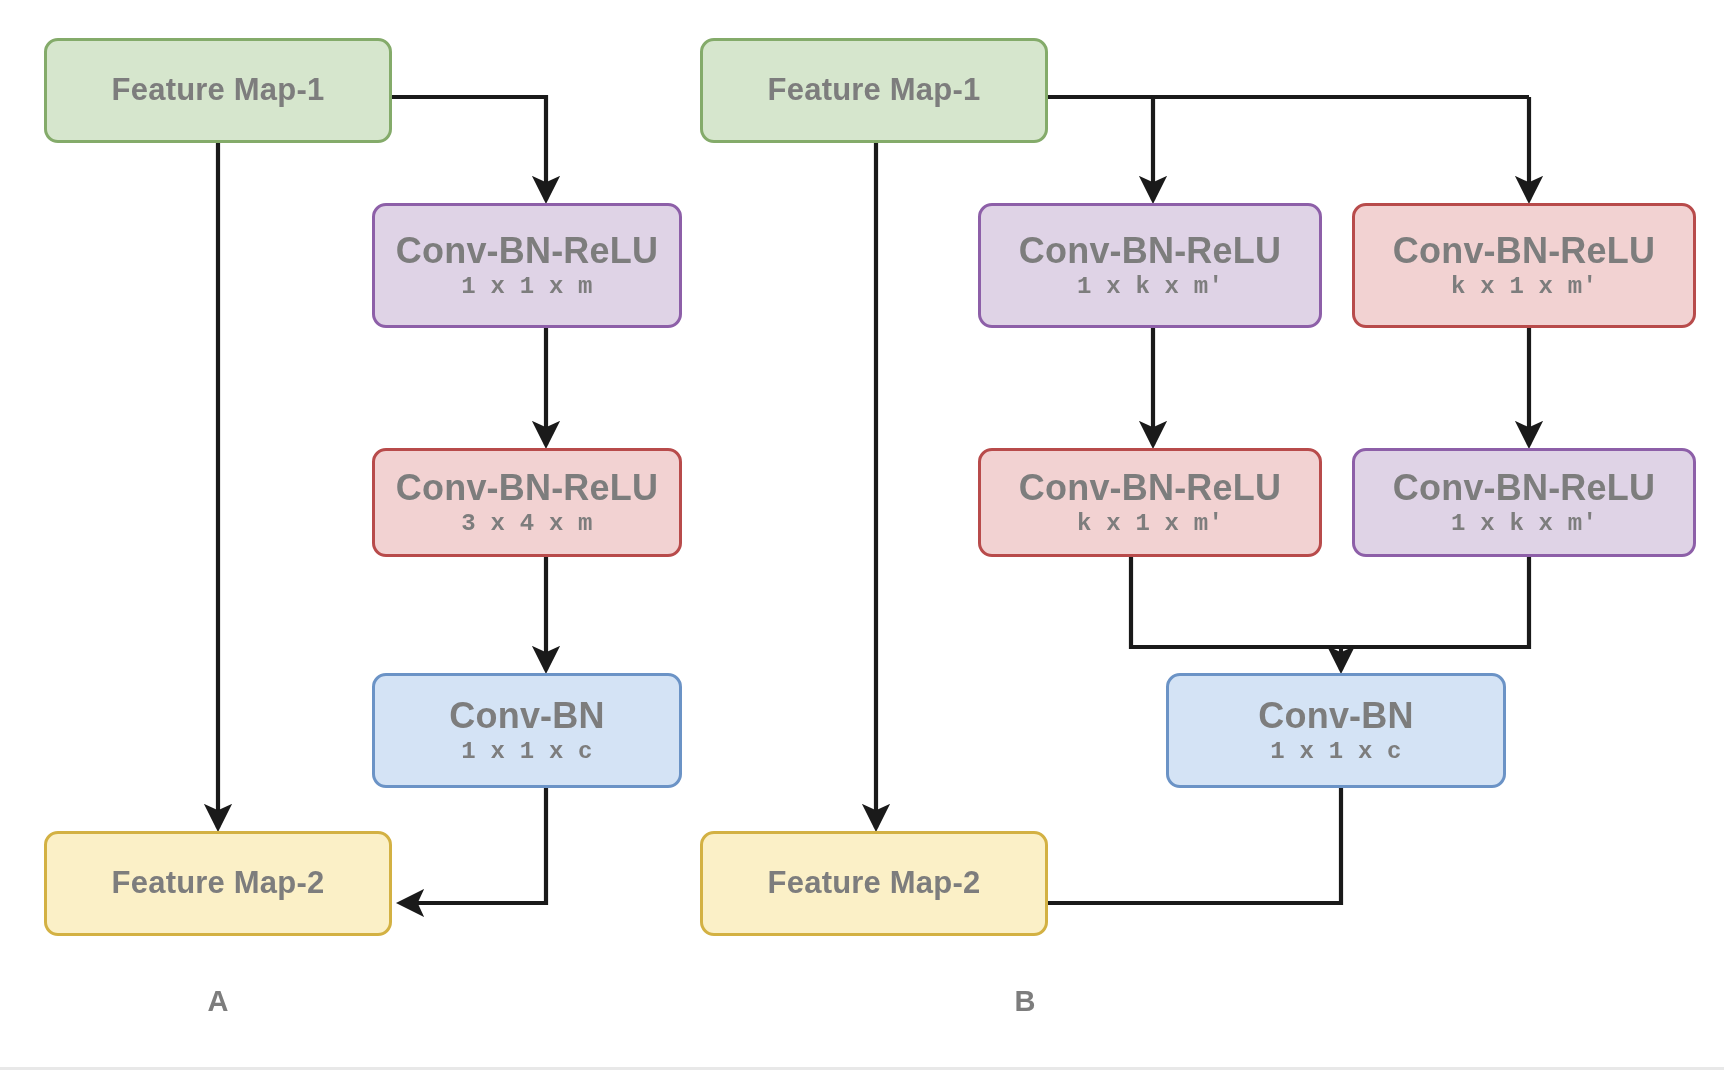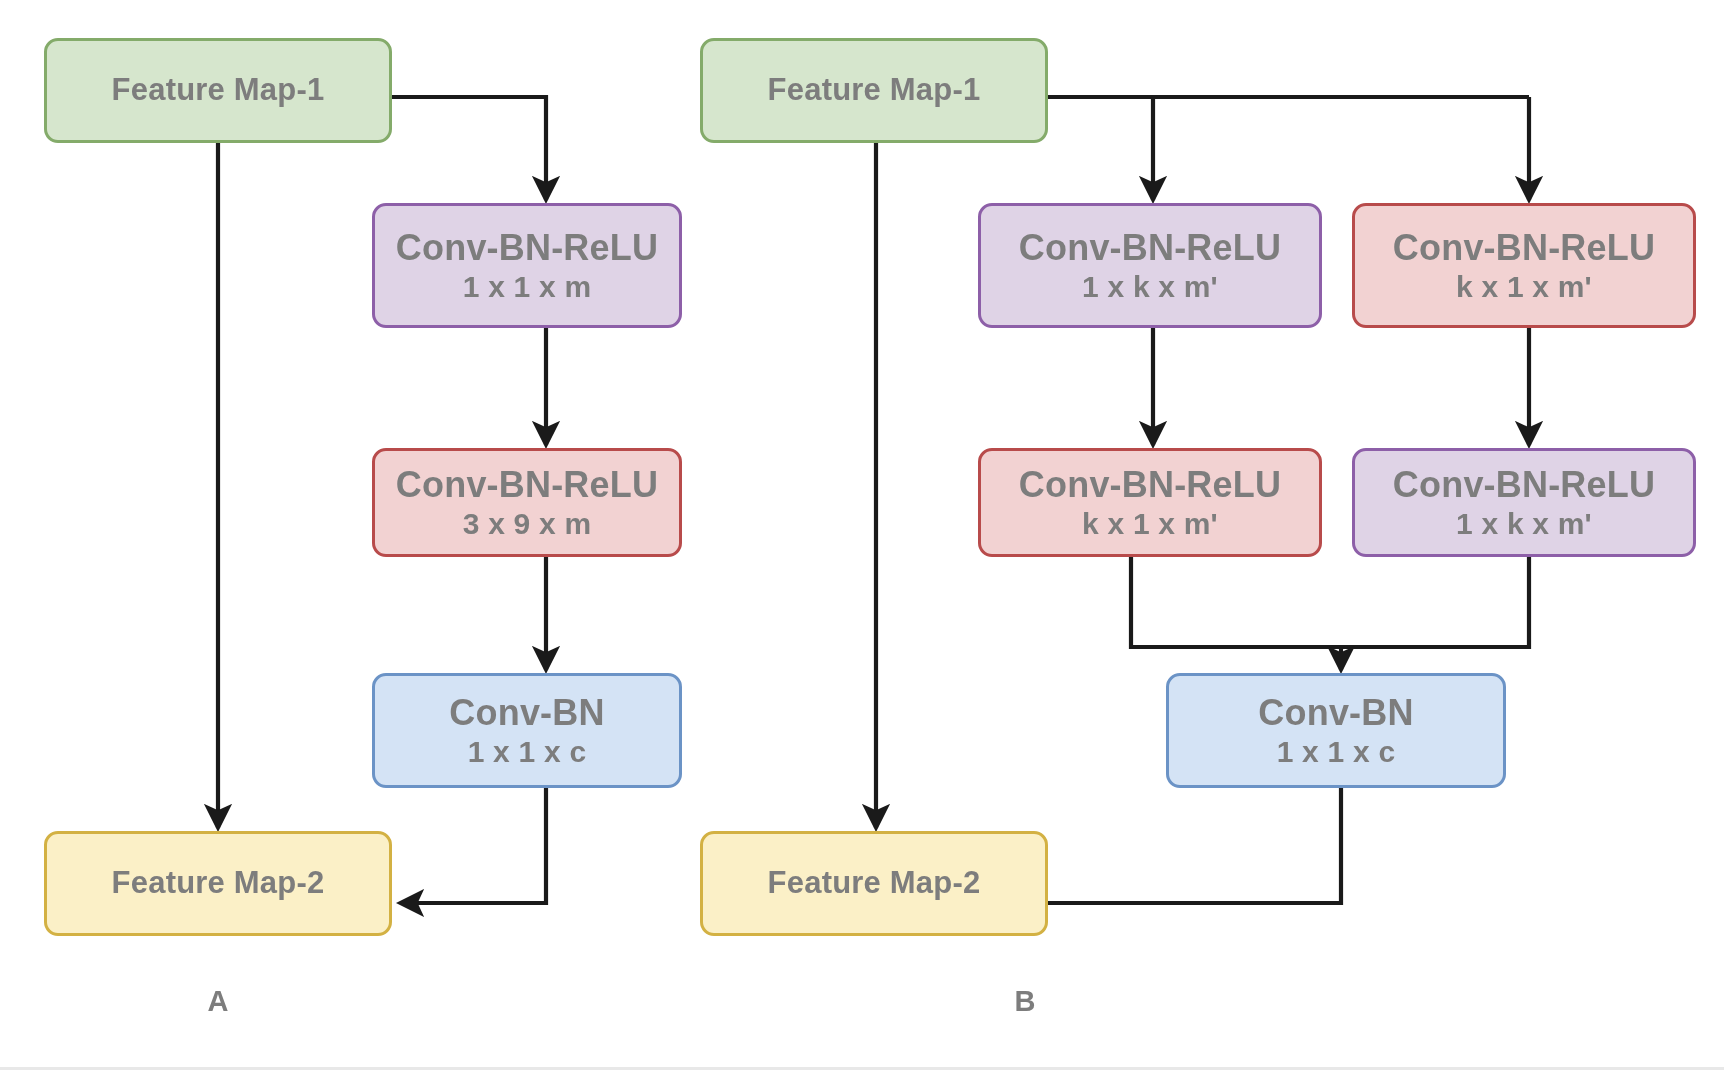--- a/index.html
+++ b/index.html
@@ -35,21 +35,21 @@
     flex-direction: column;
     align-items: center;
     justify-content: center;
     color: #7d7d7d;
     font-weight: bold;
     letter-spacing: 0.2px;
     line-height: 1.18;
     z-index: 3;
   }
   .node .l1 { font-size: 36px; white-space: nowrap; }
-  .node .l2 { font-size: 30px; white-space: nowrap; }
+  .node .l2 { font-size: 24px; white-space: nowrap; font-family: Liberation Mono, monospace; }
   .node.single .l1 { font-size: 31px; }
 
   .panel-label {
     position: absolute;
     color: #7d7d7d;
     font-weight: bold;
     font-size: 29px;
     text-align: center;
     width: 120px;
     z-index: 3;
@@ -112,21 +112,21 @@
 
   <div class="node" style="left:372px; top:203px; width:310px; height:125px;
               background:#dfd3e6; border-color:#8d5fa8;">
     <span class="l1">Conv-BN-ReLU</span>
     <span class="l2">1 x 1 x m</span>
   </div>
 
   <div class="node" style="left:372px; top:448px; width:310px; height:109px;
               background:#f2d2d2; border-color:#b84b4b;">
     <span class="l1">Conv-BN-ReLU</span>
-    <span class="l2">3 x 9 x m</span>
+    <span class="l2">3 x 4 x m</span>
   </div>
 
   <div class="node" style="left:372px; top:673px; width:310px; height:115px;
               background:#d4e3f5; border-color:#6b93c6;">
     <span class="l1">Conv-BN</span>
     <span class="l2">1 x 1 x c</span>
   </div>
 
   <div class="node single" style="left:44px; top:831px; width:348px; height:105px;
               background:#fbf0c7; border-color:#d3b143;">

